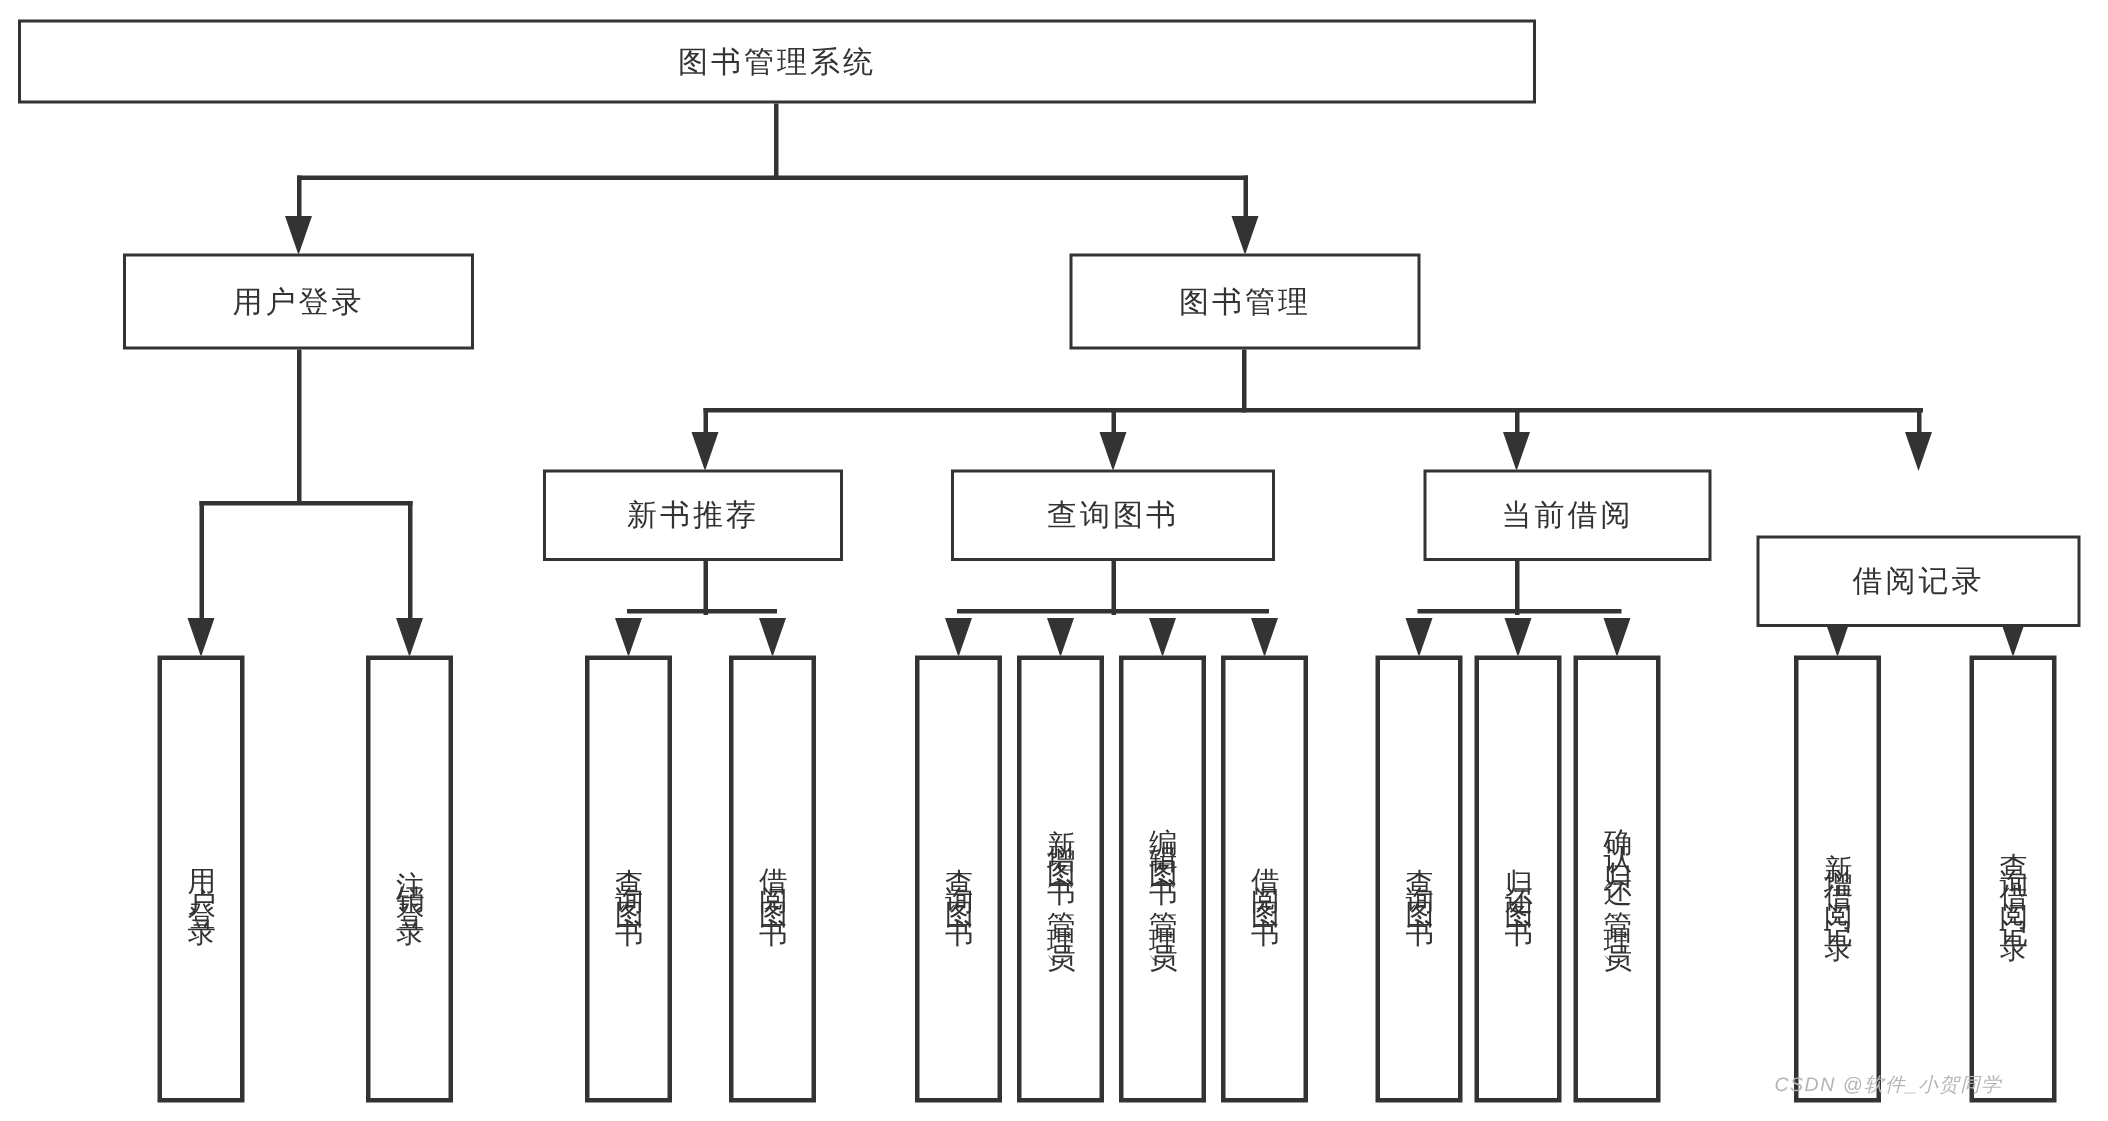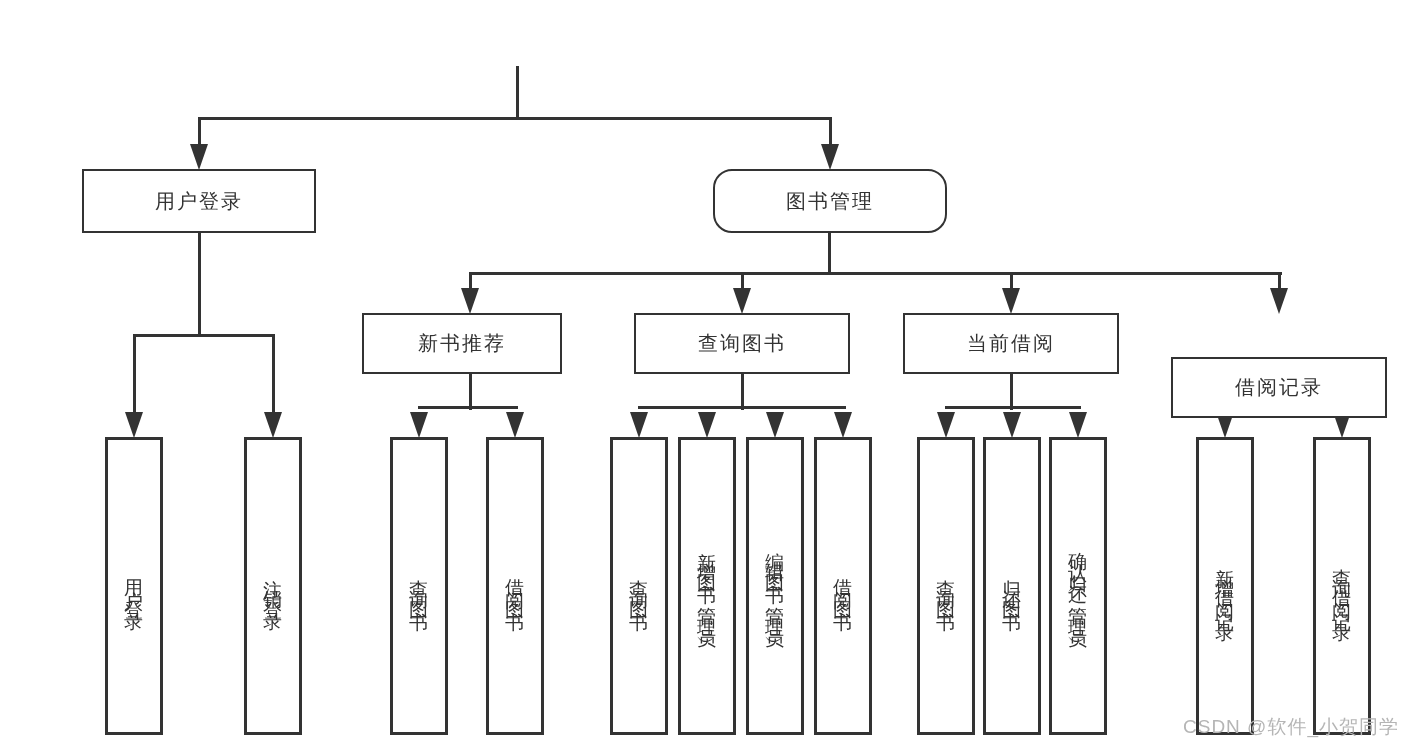--- a/index.html
+++ b/index.html
@@ -61,39 +61,41 @@
     height: 0;
     border-left: 9px solid transparent;
     border-right: 9px solid transparent;
     border-top: 26px solid #333333;
     z-index: 1;
   }
   #watermark {
     position: absolute;
     left: 1183px;
     top: 714px;
-    font-size: 19px;
+    font-size: 13px;
     letter-spacing: 1px;
     color: #b5b5b5;
     z-index: 3;
     white-space: nowrap;
+    font-style: italic;
   }
 </style>
 </head>
 <body>
 
 <div id="canvas">
 
+  <div class="hbox" style="left:12px; top:13px; width:1012px; height:56px;">图书管理系统</div>
 
   <div class="hbox" style="left:82px; top:169px; width:234px; height:64px;">用户登录</div>
-  <div class="hbox" style="left:713px; top:169px; width:234px; height:64px;border-radius:19px;">图书管理</div>
+  <div class="hbox" style="left:713px; top:169px; width:234px; height:64px;">图书管理</div>
 
   <div class="hbox" style="left:362px; top:313px; width:200px; height:61px;">新书推荐</div>
   <div class="hbox" style="left:634px; top:313px; width:216px; height:61px;">查询图书</div>
-  <div class="hbox" style="left:903px; top:313px; width:216px; height:61px;">当前借阅</div>
+  <div class="hbox" style="left:949px; top:313px; width:192px; height:61px;">当前借阅</div>
   <div class="hbox" style="left:1171px; top:313px; width:216px; height:61px;margin-top:44px;">借阅记录</div>
 
   <div class="vbox" style="left:105px; top:437px; width:58px; height:298px;">
     <span class="vtext">用户登录</span>
   </div>
   <div class="vbox" style="left:244px; top:437px; width:58px; height:298px;">
     <span class="vtext">注销登录</span>
   </div>
 
   <div class="vbox" style="left:390px; top:437px; width:58px; height:298px;">

